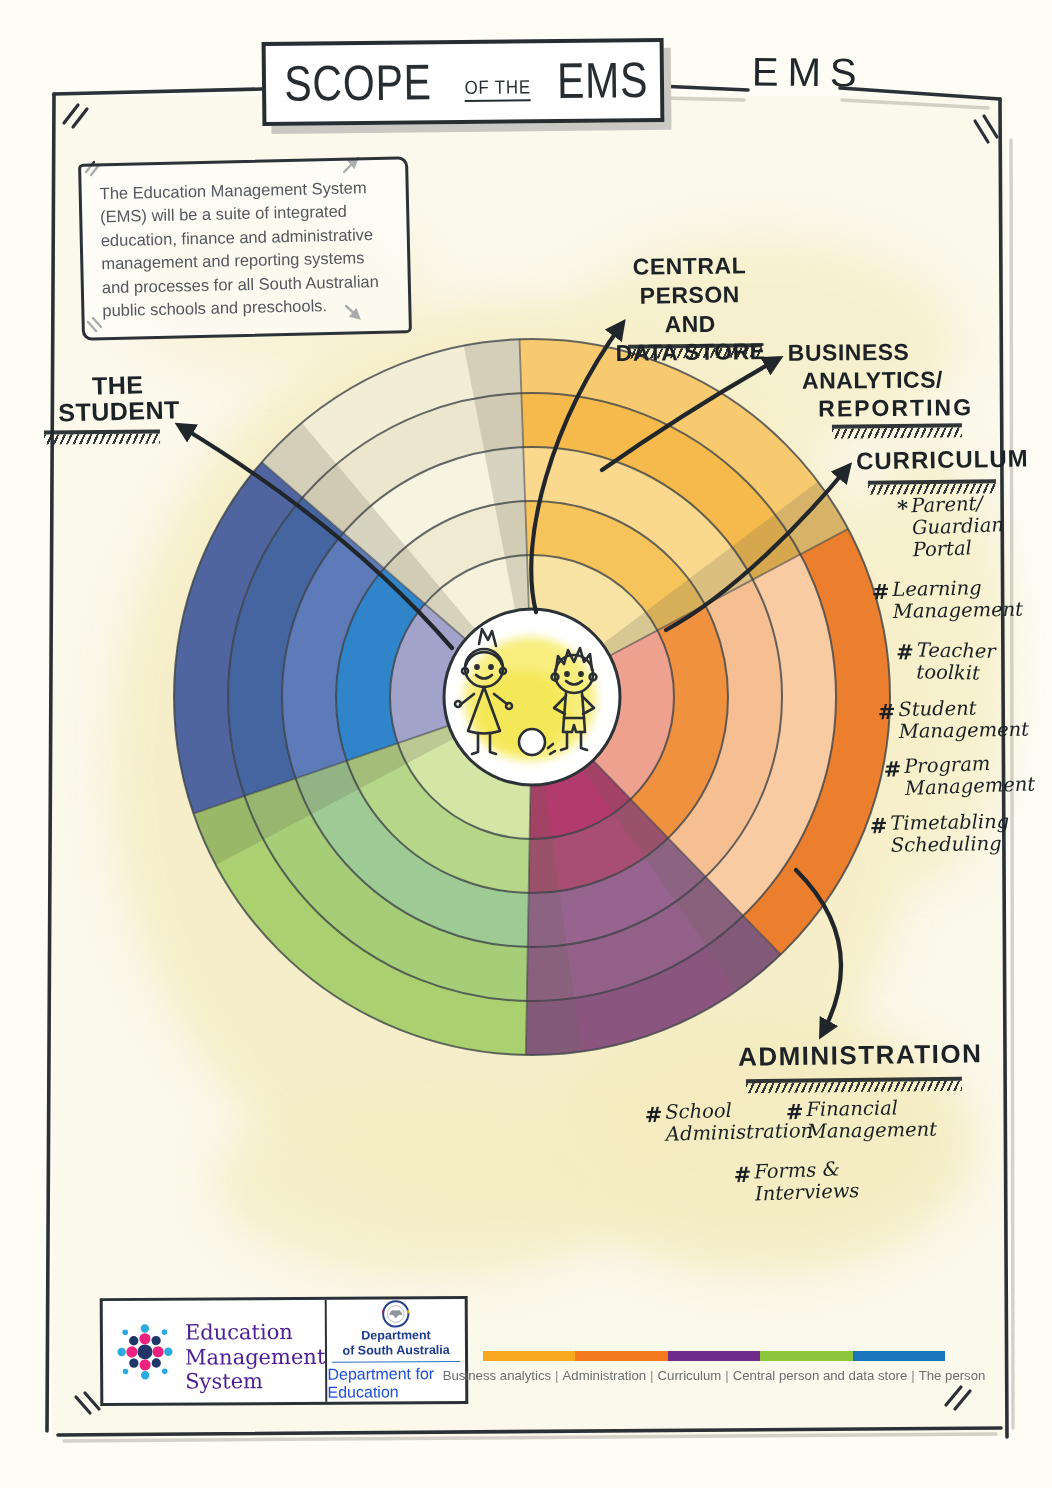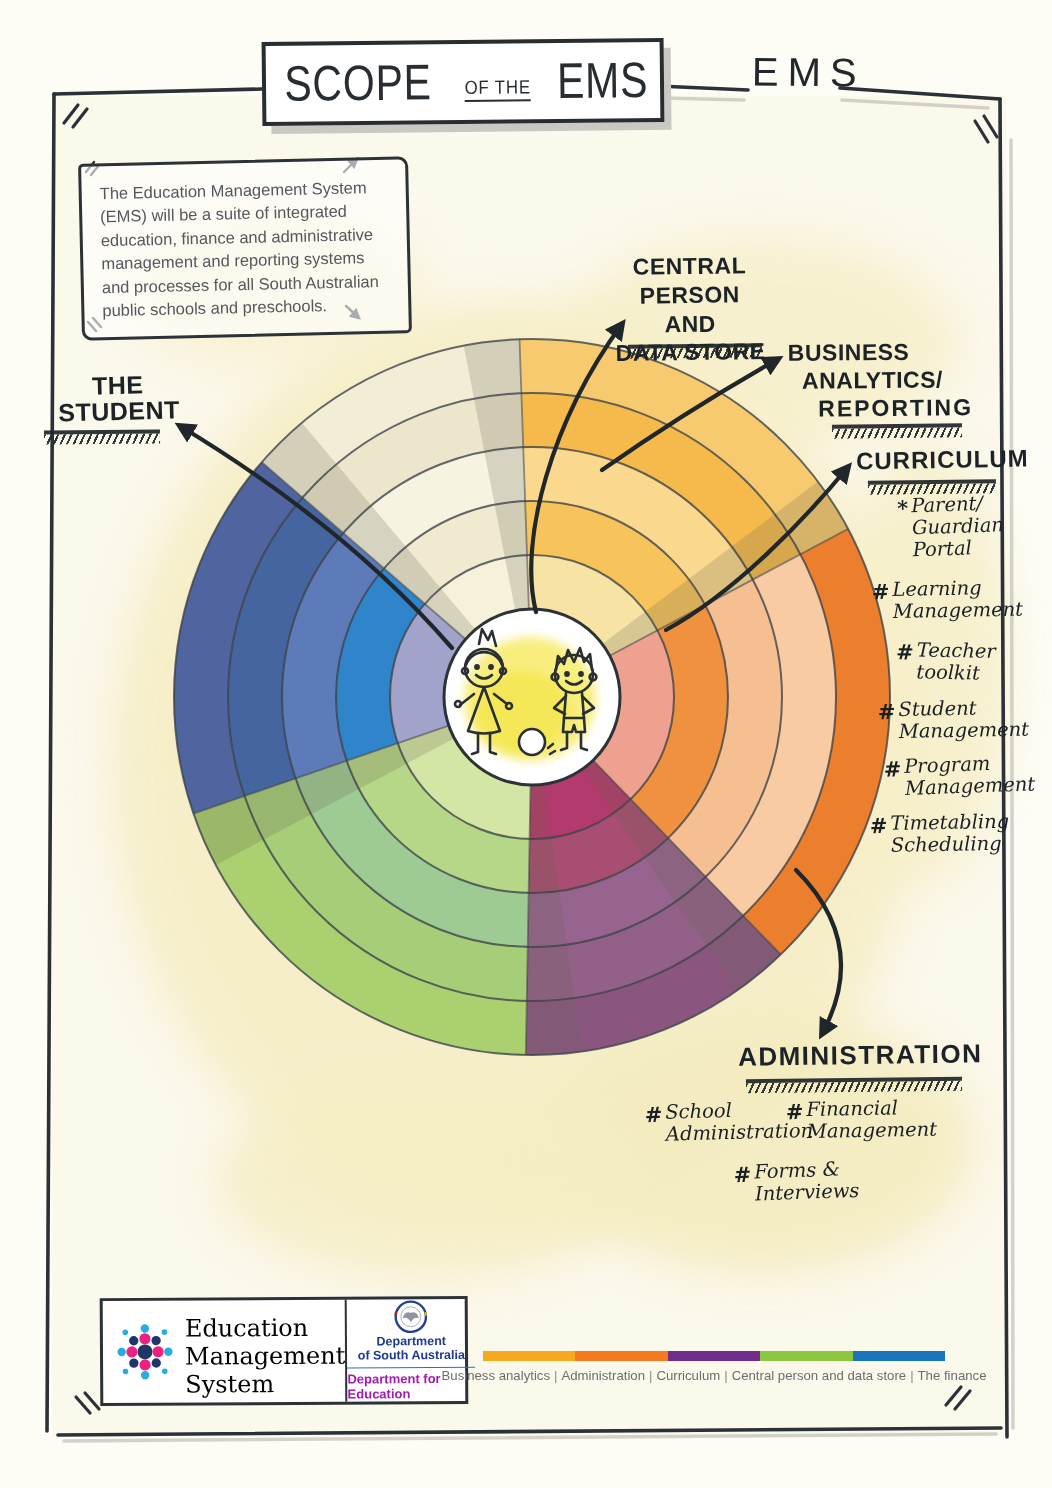--- a/index.html
+++ b/index.html
@@ -28,25 +28,25 @@
      background:repeating-linear-gradient(115deg,#20262a 0 2px,rgba(0,0,0,0) 2px 6px);
      opacity:.92;transform:rotate(-.6deg);}
   .script-item{position:absolute;display:flex;gap:3px;font-family:"DejaVu Serif",serif;
      font-style:italic;color:#191f23;font-size:19.5px;line-height:1.12;}
   .script-item .mk{font-style:normal;font-weight:700;font-size:21px;line-height:1;padding-top:2px;}
   .script-item .tx{white-space:pre-line;}
   
   .footer-box{position:absolute;left:100px;top:1297px;width:362px;height:102px;background:#ffffff;
      border:3px solid #2b3136;transform:rotate(-.35deg);display:flex;z-index:4;}
   .footer-left{flex:1.22;display:flex;align-items:center;gap:12px;padding-left:14px;border-right:2.5px solid #2b3136;}
-  .ems-name{font-family:"DejaVu Serif",serif;font-size:24px;line-height:1.16;color:#000000;margin-top:12px;}
+  .ems-name{font-family:"DejaVu Serif",serif;font-size:21px;line-height:1.16;color:#4c1d95;margin-top:12px;}
   .footer-right{flex:1;display:flex;flex-direction:column;align-items:center;justify-content:center;}
   .gov-line{font-size:12.5px;font-weight:700;color:#1e3a8f;line-height:1.15;text-align:center;}
   .gov-div{width:128px;height:1.5px;background:#2a6ebb;margin:4px 0 3px 0;}
-  .gov-dept{font-size:13px;color:#a21caf;font-weight:bold;}
+  .gov-dept{font-size:16px;color:#1d4ed8;}
   
   .legend{position:absolute;left:483px;top:1351px;width:462px;z-index:4;}
   .legend-bar{display:flex;height:10px;width:100%;}
   .legend-bar div{flex:1;}
   .legend-labels{margin-top:7px;display:flex;justify-content:center;font-size:13.2px;color:#6b6d70;white-space:nowrap;}
   .legend-labels .sep{color:#8a8c8f;padding:0 4px;}
 </style>
 </head>
 <body>
 
@@ -351,15 +351,15 @@
   </div>
   <div class="legend-labels">
     <span>Business analytics</span>
     <span class="sep">|</span>
     <span>Administration</span>
     <span class="sep">|</span>
     <span>Curriculum</span>
     <span class="sep">|</span>
     <span>Central person and data store</span>
     <span class="sep">|</span>
-    <span>The finance</span>
+    <span>The person</span>
   </div>
 </div>
 
 </body></html>

